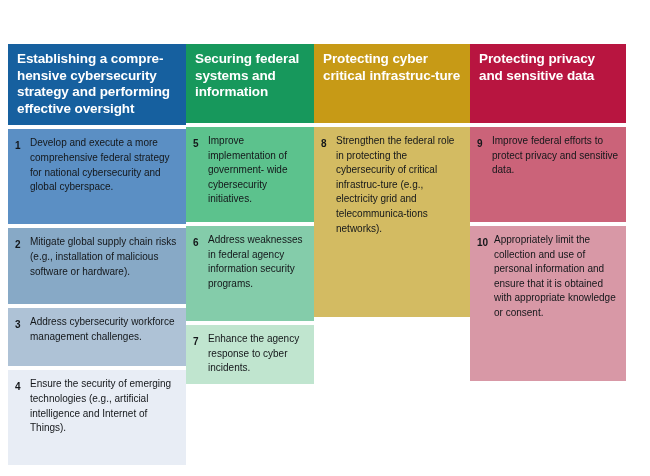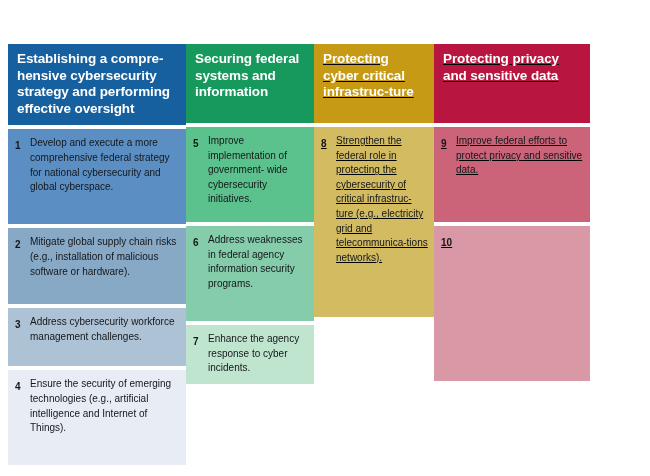--- a/index.html
+++ b/index.html
@@ -32,22 +32,22 @@
   }
 
   .column {
     display: flex;
     flex-direction: column;
     gap: 4px;
   }
 
   .col-0 { width: 178px; }
   .col-1 { width: 128px; }
-  .col-2 { width: 120px; text-decoration: underline; }
-  .col-3 { width: 156px; text-decoration: underline; }
+  .col-2 { width: 156px; }
+  .col-3 { width: 156px; }
 
   .col-header {
     color: #ffffff;
     font-size: 13.5px;
     font-weight: bold;
     line-height: 1.23;
     padding: 7px 8px 8px 9px;
     box-sizing: border-box;
     letter-spacing: -0.1px;
   }
@@ -175,19 +175,20 @@
     <div class="column col-3">
       <div class="col-header">Protecting privacy and sensitive data</div>
 
       <div class="cell c3-s0" style="min-height:95px;">
         <div class="cell-num">9</div>
         <div class="cell-text">Improve federal efforts to protect privacy and sensitive data.</div>
       </div>
 
       <div class="cell c3-s1" style="min-height:155px;">
         <div class="cell-num wide">10</div>
+        <div class="cell-text">Appropriately limit the collection and use of personal information and ensure that it is obtained with appropriate knowledge or consent.</div>
       </div>
     </div>
 
   </div>
 
 
 </div>
 
 </body></html>

